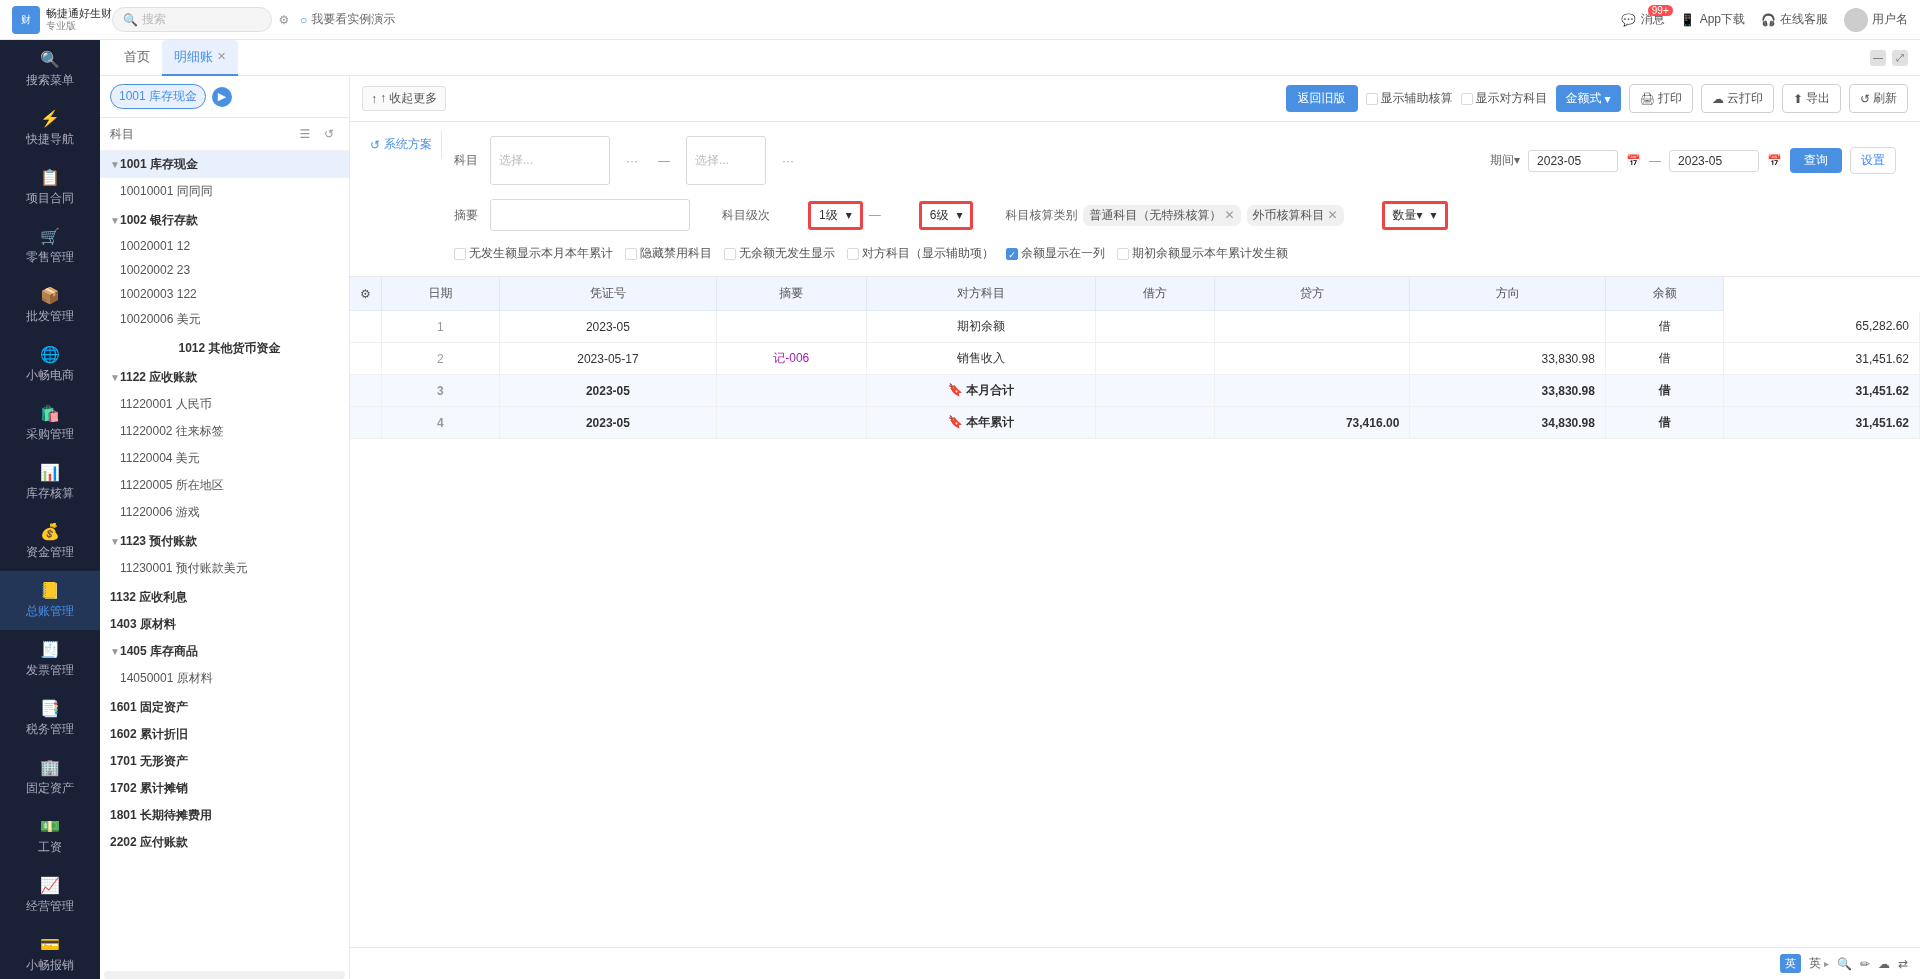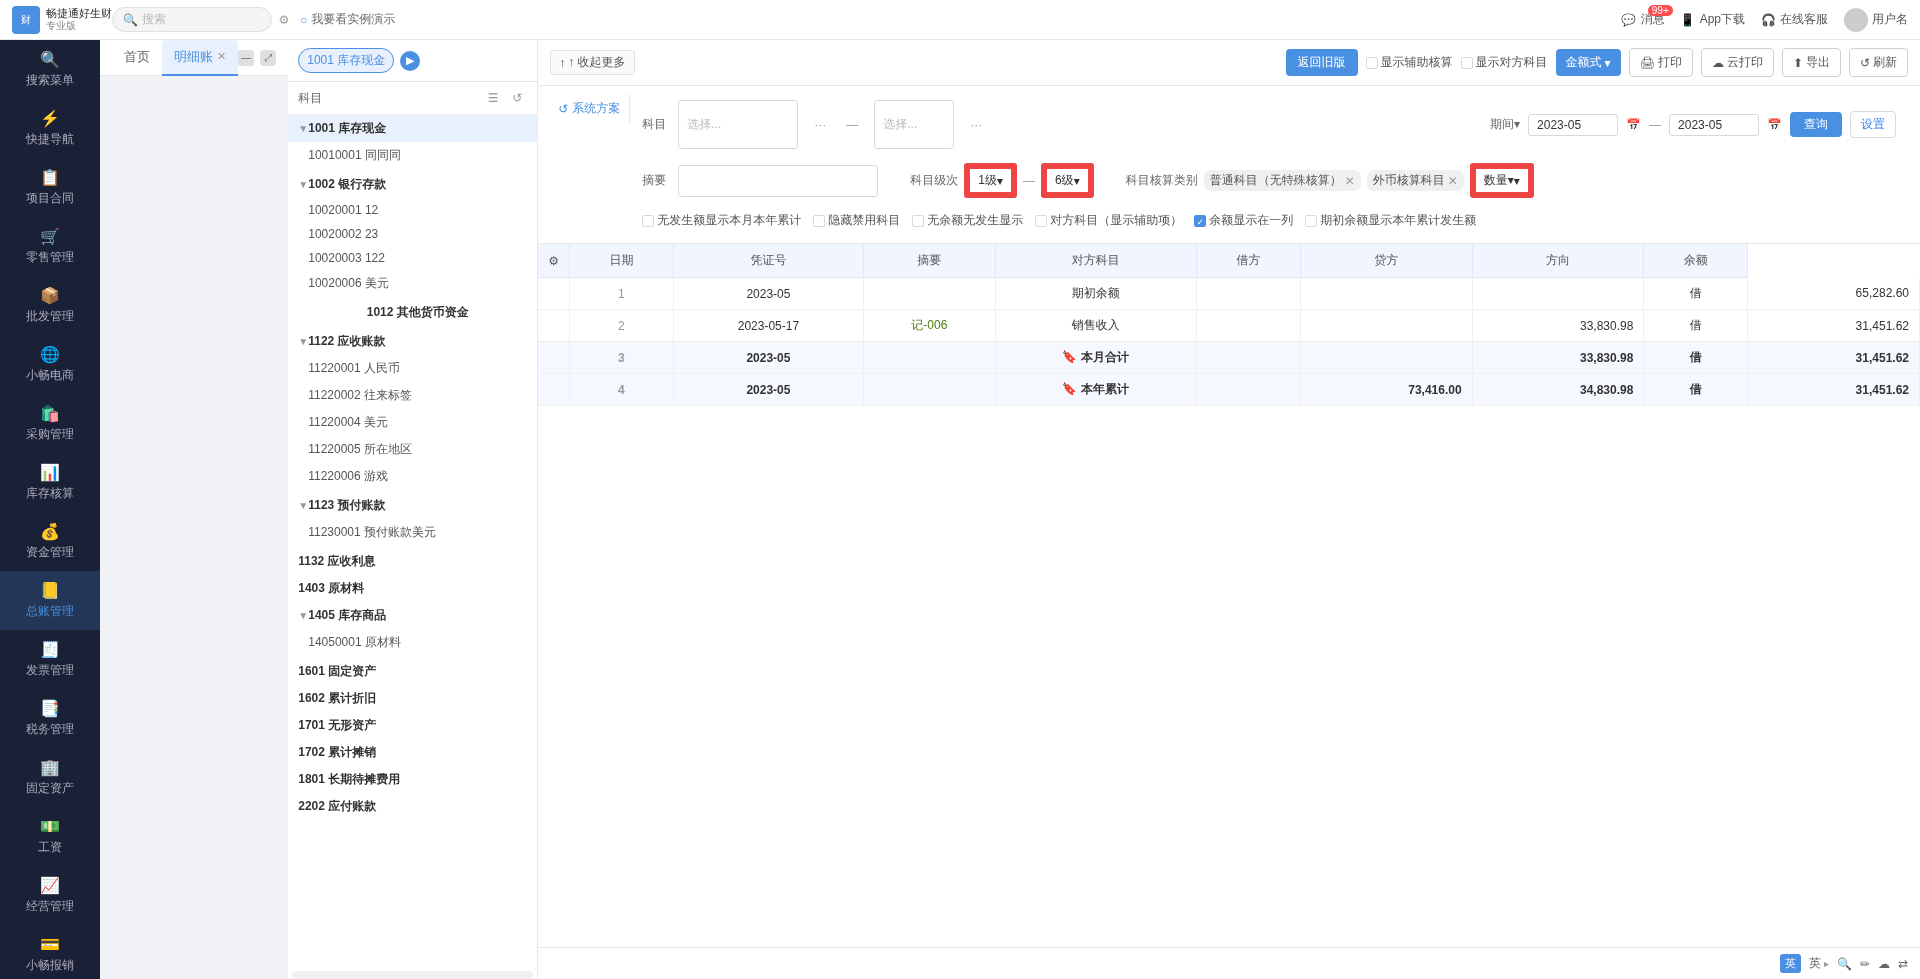--- a/index.html
+++ b/index.html
@@ -21,21 +21,21 @@
     
     .main-layout { display: flex; height: calc(979px - 40px); }
 
     
     .sidebar { width: 100px; background: #1a2035; display: flex; flex-direction: column; flex-shrink: 0; }
     .sidebar-item { padding: 10px 0; text-align: center; color: #aab; font-size: 12px; cursor: pointer; display: flex; flex-direction: column; align-items: center; gap: 3px; }
     .sidebar-item.active { background: rgba(74,144,226,0.2); color: #4a90e2; }
     .sidebar-icon { font-size: 16px; }
 
     
-    .content-area { flex: 1; display: flex; flex-direction: row; overflow: hidden; }
+    .content-area { flex: 1; display: flex; flex-direction: column; overflow: hidden; }
 
     
     .tabs-bar { background: #fff; border-bottom: 1px solid #e8e8e8; display: flex; align-items: center; padding: 0 12px; height: 36px; }
     .tab { padding: 8px 12px; font-size: 13px; cursor: pointer; color: #666; border-bottom: 2px solid transparent; display: flex; align-items: center; gap: 4px; }
     .tab.active { color: #4a90e2; border-bottom: 2px solid #4a90e2; background: #e8f0fe; border-radius: 4px 4px 0 0; }
     .tab-close { font-size: 11px; color: #999; cursor: pointer; }
 
     
     .page-content { flex: 1; display: flex; overflow: hidden; background: #f5f7fa; }
 
@@ -63,37 +63,37 @@
     .checkbox-item { display: flex; align-items: center; gap: 3px; font-size: 12px; color: #555; cursor: pointer; }
     .btn-dropdown { background: #4a90e2; color: #fff; border: none; border-radius: 4px; padding: 5px 10px; font-size: 12px; cursor: pointer; display: flex; align-items: center; gap: 3px; }
     .btn-outline { border: 1px solid #d0d0d0; background: #fff; border-radius: 4px; padding: 5px 10px; font-size: 12px; cursor: pointer; color: #555; display: flex; align-items: center; gap: 3px; }
 
     
     .filter-area { background: #fff; border-bottom: 1px solid #e8e8e8; padding: 8px 12px; }
     .filter-row { display: flex; align-items: center; gap: 12px; margin-bottom: 6px; }
     .filter-row:last-child { margin-bottom: 0; }
     .filter-label { color: #666; font-size: 12px; white-space: nowrap; }
     .filter-input { border: 1px solid #d9d9d9; border-radius: 3px; padding: 15px 8px; font-size: 12px; color: #999; min-width: 80px; }
-    .filter-select { border: 6px solid #ef4444; border-radius: 3px; padding: 3px 8px; font-size: 12px; color: #333; display: flex; align-items: center; gap: 0; }
+    .filter-select { border: 3px solid #ef4444; border-radius: 3px; padding: 3px 8px; font-size: 12px; color: #333; display: flex; align-items: center; gap: 8px; margin-left: 32px; }
     .date-input { border: 1px solid #d9d9d9; border-radius: 3px; padding: 3px 8px; font-size: 12px; width: 90px; }
     .query-btn { background: #4a90e2; color: #fff; border: none; border-radius: 4px; padding: 4px 14px; font-size: 12px; cursor: pointer; }
     .settings-btn { border: 1px solid #d9d9d9; background: #fff; border-radius: 4px; padding: 4px 10px; font-size: 12px; cursor: pointer; color: #3b82f6; }
     .tag-close { color: #999; cursor: pointer; margin-left: 3px; }
     .filter-tag { background: #f0f0f0; border-radius: 7px; padding: 2px 6px; font-size: 12px; color: #555; display: flex; align-items: center; }
 
     
     .table-area { flex: 1; overflow: auto; background: #fff; }
     table { width: 100%; border-collapse: collapse; }
     thead tr { background: #f0f5ff; }
     thead th { padding: 8px 10px; font-size: 12px; color: #555; border-bottom: 1px solid #e0e8f5; border-right: 1px solid #e0e8f5; text-align: center; font-weight: normal; white-space: nowrap; }
     tbody tr { border-bottom: 1px solid #f0f0f0; }
     tbody tr.bold-row { font-weight: bold; background: #f5f8ff; }
     tbody td { padding: 7px 10px; font-size: 12px; color: #333; border-right: 1px solid #f0f0f0; text-align: center; }
     tbody td.text-right { text-align: right; }
-    .voucher-link { color: #4d7c0f; cursor: pointer; }
+    .voucher-link { color: #a21caf; cursor: pointer; }
     .row-num { color: #999; }
     .settings-col { width: 30px; }
     .gear-cell { color: #999; cursor: pointer; }
     .scheme-btn { display: flex; align-items: center; gap: 4px; color: #4a90e2; font-size: 12px; cursor: pointer; }
 
     
     .bottom-bar { background: #fff; border-top: 1px solid #e8e8e8; padding: 4px 12px; display: flex; align-items: center; justify-content: flex-end; gap: 12px; height: 32px; }
     .bottom-action { display: flex; align-items: center; gap: 3px; font-size: 12px; color: #4a90e2; cursor: pointer; }
     .bottom-icon-row { display: flex; align-items: center; gap: 8px; }
 

